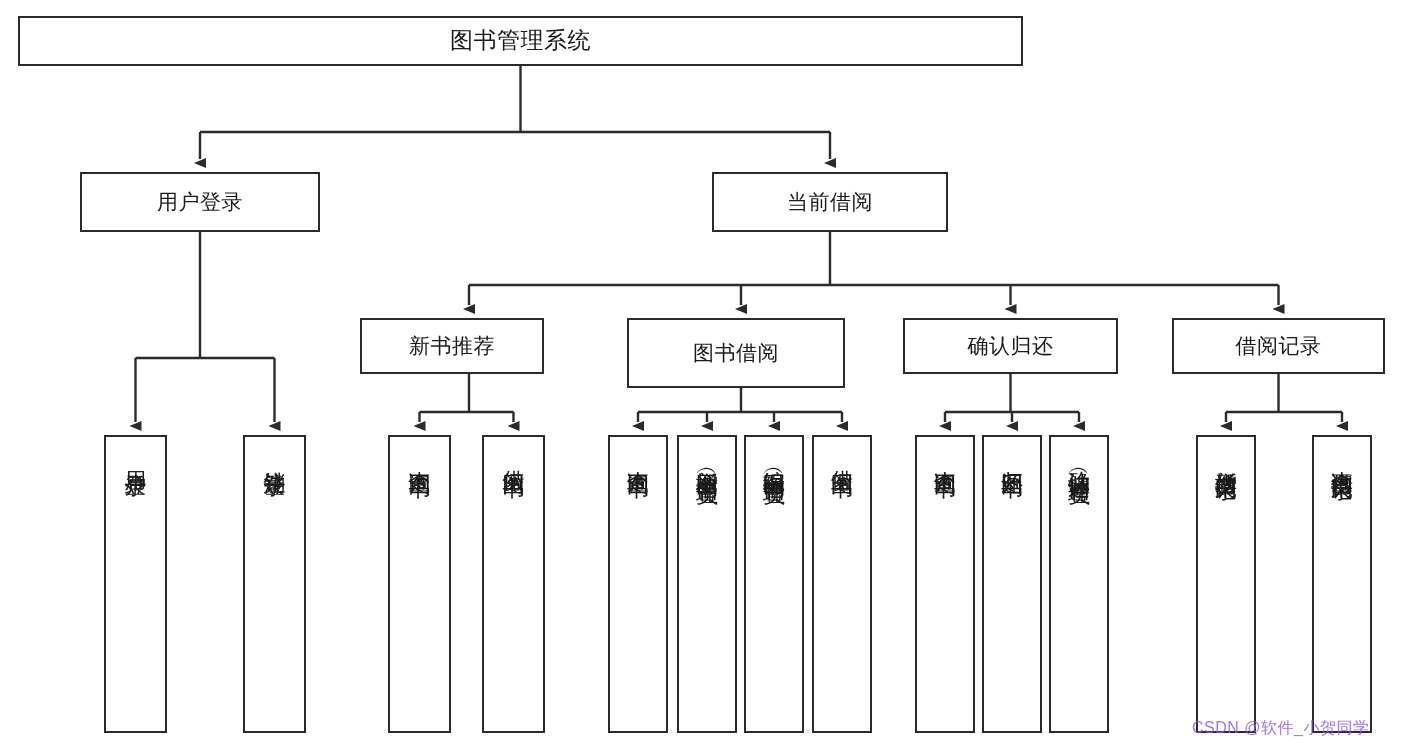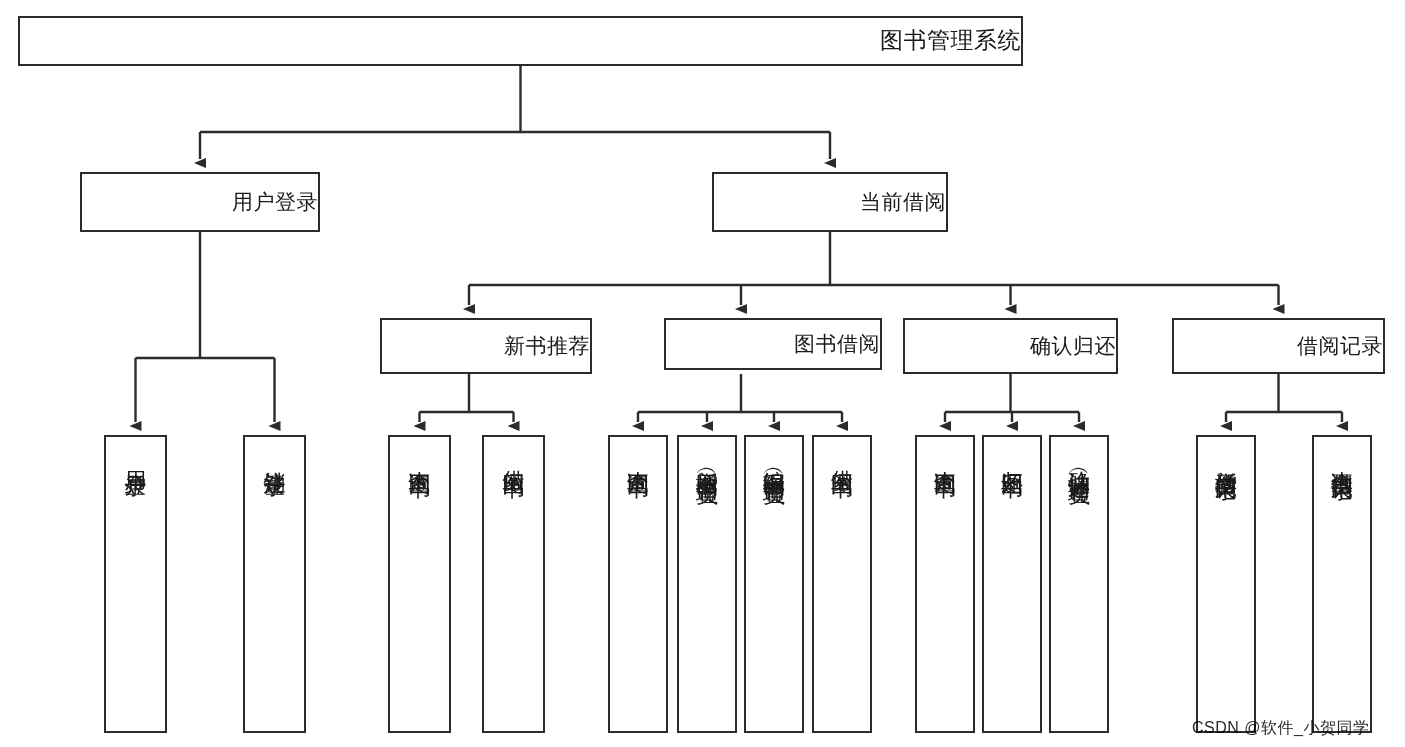--- a/index.html
+++ b/index.html
@@ -25,21 +25,21 @@
     height: 747px;
     pointer-events: none;
   }
   .node {
     position: absolute;
     box-sizing: border-box;
     background: #ffffff;
     border: 2px solid #2b2b2b;
     display: flex;
     align-items: center;
-    justify-content: flex-end;
+    justify-content: center;
     overflow: hidden;
   }
   .node .label {
     color: #1a1a1a;
     text-align: center;
     line-height: 1.18;
     letter-spacing: 0.5px;
     white-space: nowrap;
   }
   .node.horizontal .label {
@@ -56,21 +56,21 @@
     font-size: 22px;
     line-height: 1.28;
     letter-spacing: 2px;
     white-space: normal;
   }
   .node.root .label {
     font-size: 23px;
   }
   .watermark {
     position: absolute;
-    color: #000000;
+    color: #8b5cf6;
     font-size: 16px;
     letter-spacing: 0.5px;
     white-space: nowrap;
     opacity: 0.85;
   }
 </style>
 </head>
 <body>
 
 <div id="canvas">
@@ -121,24 +121,24 @@
   <div id="node-layer">
       <div class="node horizontal root" style="left: 18px; top: 16px; width: 1005px; height: 50px;">
         <span class="label">图书管理系统</span>
       </div>
       <div class="node horizontal" style="left: 80px; top: 172px; width: 240px; height: 60px;">
         <span class="label">用户登录</span>
       </div>
       <div class="node horizontal" style="left: 712px; top: 172px; width: 236px; height: 60px;">
         <span class="label">当前借阅</span>
       </div>
-      <div class="node horizontal" style="left: 360px; top: 318px; width: 212px; height: 56px; margin-left: 20px;">
+      <div class="node horizontal" style="left: 360px; top: 318px; width: 184px; height: 56px;">
         <span class="label">新书推荐</span>
       </div>
-      <div class="node horizontal" style="left: 664px; top: 318px; width: 218px; height: 52px;">
+      <div class="node horizontal" style="left: 627px; top: 318px; width: 218px; height: 70px;">
         <span class="label">图书借阅</span>
       </div>
       <div class="node horizontal" style="left: 903px; top: 318px; width: 215px; height: 56px;">
         <span class="label">确认归还</span>
       </div>
       <div class="node horizontal" style="left: 1172px; top: 318px; width: 213px; height: 56px;">
         <span class="label">借阅记录</span>
       </div>
       <div class="node vertical" style="left: 104px; top: 435px; width: 63px; height: 298px;">
         <span class="label">用户登录</span>

